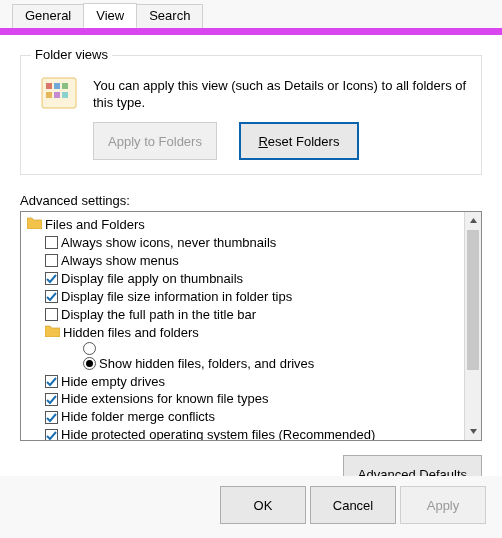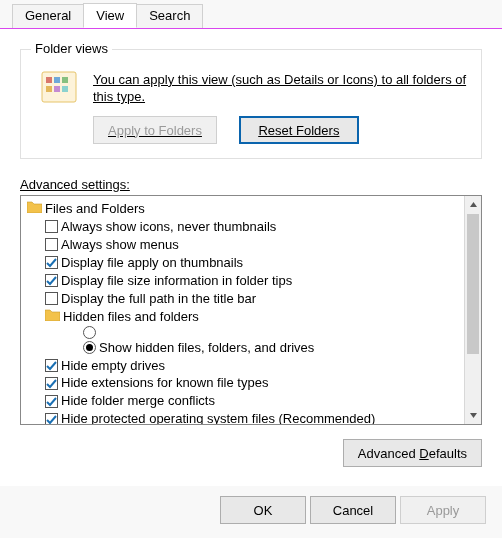--- a/index.html
+++ b/index.html
@@ -30,27 +30,26 @@
     cursor: pointer;
   }
   .tab.active {
     background: #fff;
     border-bottom: 1px solid #fff;
     z-index: 2;
     top: 0;
     padding-top: 4px;
   }
   .tab-body {
-    border-top: 1px solid #d946ef;
+    border-top: 7px solid #d946ef;
     background: #fff;
     margin: 0;
     padding: 14px 20px 12px 20px;
     position: relative;
     height: 470px;
-    text-decoration: underline;
   }
   .groupbox {
     border: 1px solid #e0e0e0;
     padding: 10px 12px 14px 12px;
     position: relative;
     margin-top: 6px;
   }
   .groupbox-title {
     position: absolute;
     top: -9px;
@@ -73,21 +72,21 @@
     line-height: 1.35;
   }
   .fv-btns {
     display: flex;
     gap: 22px;
     margin-top: 10px;
     margin-left: 60px;
   }
   .btn {
     min-width: 120px;
-    height: 28px;
+    height: 38px;
     border: 1px solid #adadad;
     background: #e8e8e8;
     font: inherit;
     cursor: pointer;
     padding: 0 14px;
   }
   .btn-focus {
     border: 2px solid #0a64ad;
     padding: 0 13px;
   }

